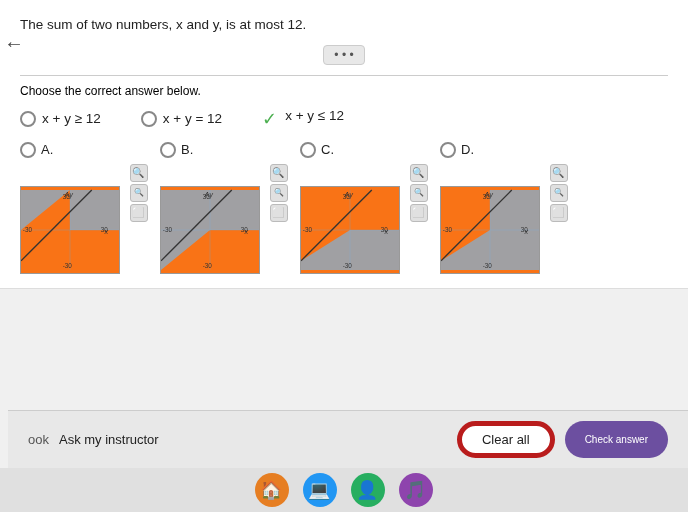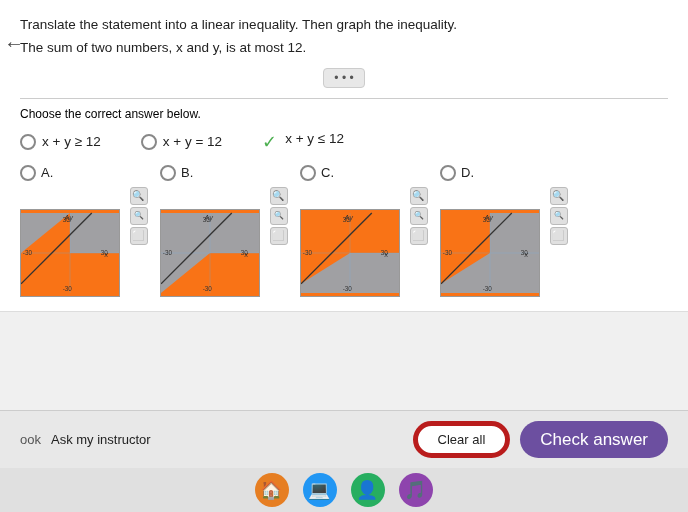--- a/index.html
+++ b/index.html
@@ -146,21 +146,21 @@
     }
     .bottom-bar {
       background: #e8e8e8;
       border-top: 1px solid #ccc;
       padding: 10px 20px;
       display: flex;
       align-items: center;
       justify-content: space-between;
       position: absolute;
       bottom: 44px;
-      left: 0;
+      left: 8px;
       right: 0;
     }
     .bottom-left {
       display: flex;
       align-items: center;
       gap: 10px;
     }
     .book-link {
       font-size: 13px;
       color: #555;
@@ -182,21 +182,21 @@
       padding: 6px 20px;
       font-size: 13px;
       color: #222;
       cursor: pointer;
     }
     .check-answer-btn {
       background: #6c4fa0;
       border: none;
       border-radius: 20px;
       padding: 6px 20px;
-      font-size: 17px;
+      font-size: 10px;
       color: #fff;
       cursor: pointer;
     }
     .taskbar {
       position: absolute;
       bottom: 0;
       left: 0;
       right: 0;
       height: 44px;
       background: #e0e0e0;
@@ -234,21 +234,20 @@
       width: 100%;
       height: 100%;
     }
   </style>
 </head>
 <body>
 
 <div class="left-arrow">←</div>
 
 <div class="main-content">
-  <div class="question-text">Translate the statement into a linear inequality. Then graph the inequality.</div>
   <div class="sub-text">The sum of two numbers, x and y, is at most 12.</div>
   <div class="dots-row">
     <button class="dots-btn">• • •</button>
   </div>
   <hr class="divider">
 
   <div class="choose-label">Choose the correct answer below.</div>
   <div class="answer-options">
 
     <div class="radio-option">

